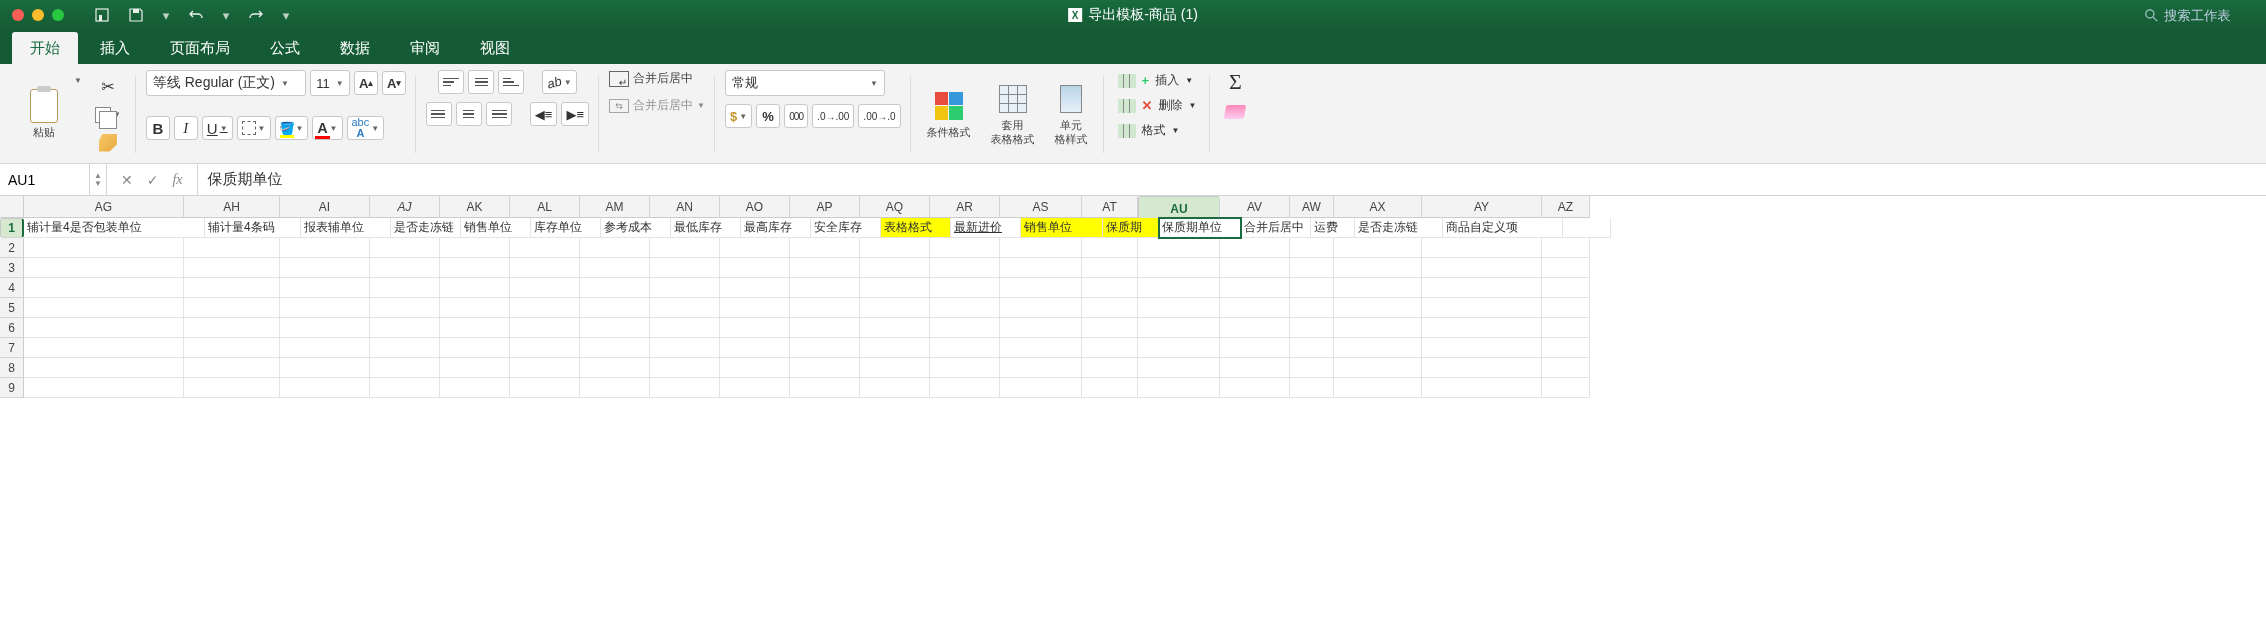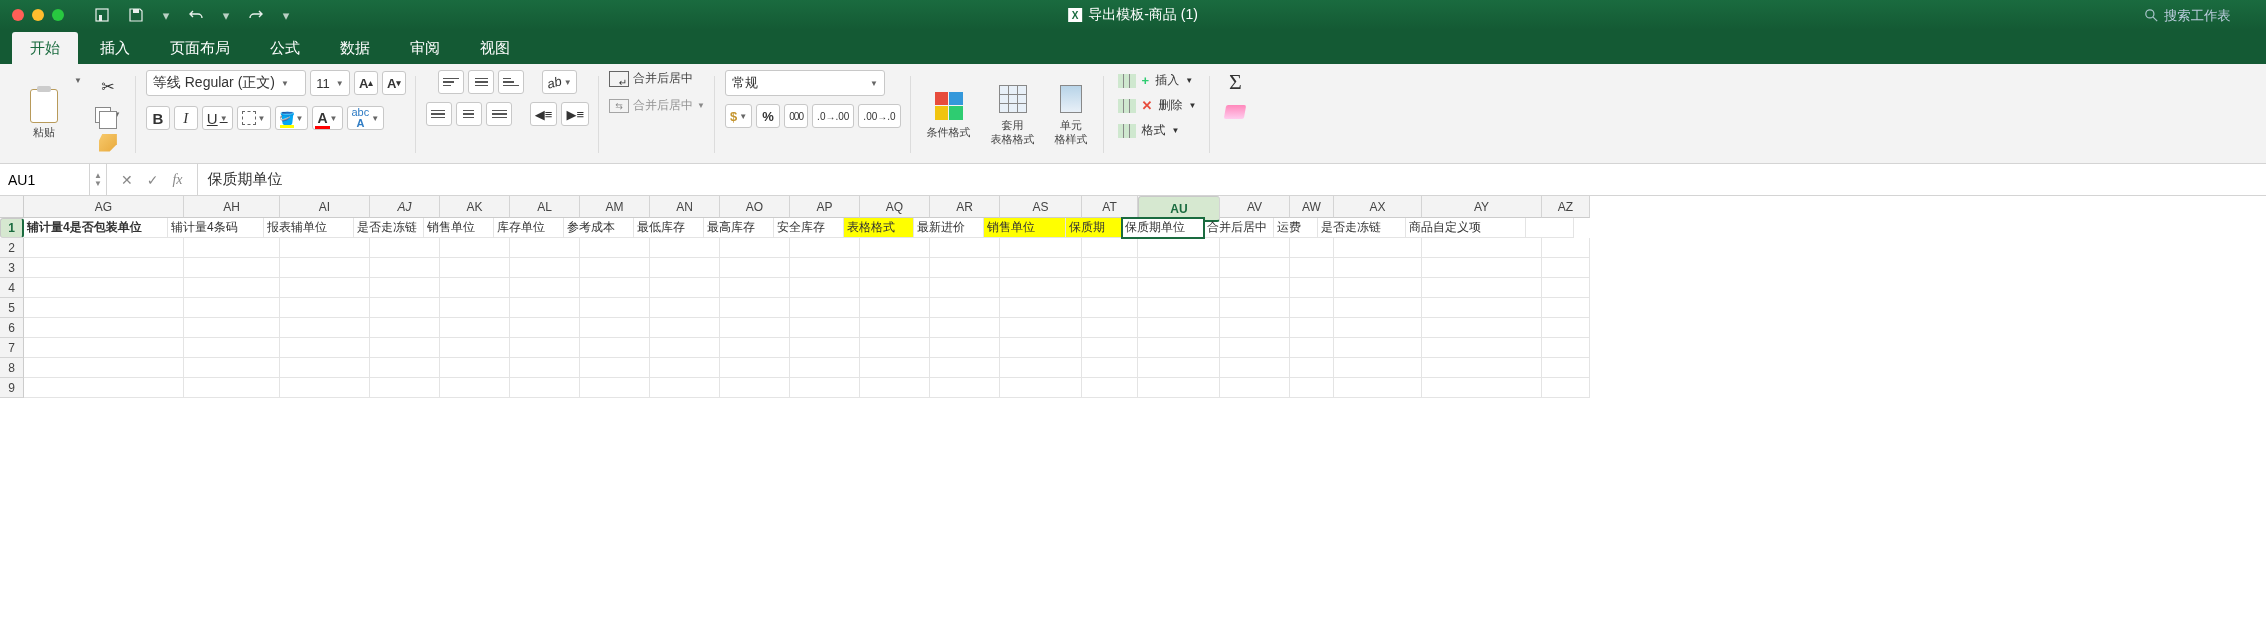--- a/index.html
+++ b/index.html
@@ -203,21 +203,21 @@
             <span class="dd">▼</span>
           </div>
         <div class="btn">
             <span class="brush-ico"></span>
           </div>
       </div>
     </div>
   </div>
 
   <div class="group">
-    <div class="group-body vstack" style="align-items:flex-start;gap:10px">
+    <div class="group-body vstack" style="align-items:flex-start;gap:20px">
       <div class="hstack">
         <div class="sel fontname">
             <span>等线 Regular (正文)</span>
             <span class="dd">▼</span>
           </div>
         <div class="sel fontsize">
             <span>11</span>
             <span class="dd">▼</span>
           </div>
         <div class="btn box font-grow">A<span style="font-size:9px">▴</span></div>
@@ -483,32 +483,32 @@
         <div class="rh">3</div>
         <div class="rh">4</div>
         <div class="rh">5</div>
         <div class="rh">6</div>
         <div class="rh">7</div>
         <div class="rh">8</div>
         <div class="rh">9</div>
       </div>
     <div class="cells" id="cells">
         <div class="crow">
-          <div class="cell" style="width: 144px; font-weight: bold;">辅计量4是否包装单位</div>
+          <div class="cell" style="width: 181px;">辅计量4是否包装单位</div>
           <div class="cell" style="width: 96px;">辅计量4条码</div>
           <div class="cell" style="width: 90px;">报表辅单位</div>
           <div class="cell" style="width: 70px;">是否走冻链</div>
           <div class="cell" style="width: 70px;">销售单位</div>
           <div class="cell" style="width: 70px;">库存单位</div>
           <div class="cell" style="width: 70px;">参考成本</div>
           <div class="cell" style="width: 70px;">最低库存</div>
           <div class="cell" style="width: 70px;">最高库存</div>
           <div class="cell" style="width: 70px;">安全库存</div>
           <div class="cell hl" style="width: 70px;">表格格式</div>
-          <div class="cell" style="width: 70px;">最新进价</div>
+          <div class="cell" style="width: 70px; text-decoration: underline;">最新进价</div>
           <div class="cell hl" style="width: 82px;">销售单位</div>
           <div class="cell hl" style="width: 56px;">保质期</div>
           <div class="cell selected" style="width: 82px;">保质期单位</div>
           <div class="cell" style="width: 70px;">合并后居中</div>
           <div class="cell" style="width: 44px;">运费</div>
           <div class="cell" style="width: 88px;">是否走冻链</div>
           <div class="cell" style="width: 120px;">商品自定义项</div>
           <div class="cell" style="width: 48px;"></div>
         </div>
         <div class="crow">

